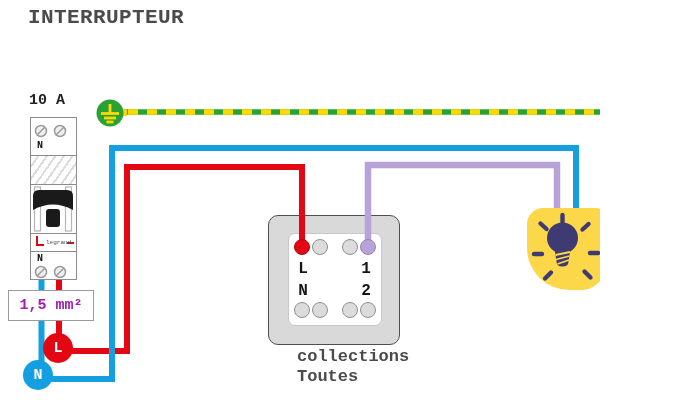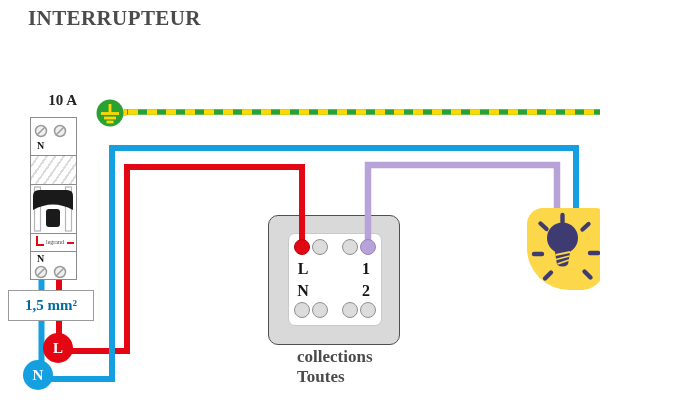--- a/index.html
+++ b/index.html
@@ -1,39 +1,39 @@
 <!DOCTYPE html>
 <html><head>
 <meta charset="utf-8">
 <style>
   html,body { margin:0; padding:0; background:#fff; }
   .stage { position:relative; width:600px; height:400px; background:#ffffff;
-           font-family:Liberation Serif, serif; overflow:hidden; }
+           font-family:Liberation Mono, monospace; overflow:hidden; }
 
   
   .title    { position:absolute; left:28px; top:6px;  font-size:21px; font-weight:bold; color:#4b4b4d; letter-spacing:.4px; }
   .subtitle { position:absolute; left:28px; top:34px; font-size:19px; font-weight:bold; color:#4b4b4d; }
 
   
-  .rating  { position:absolute; left:29px; top:92px; width:48px; text-align:right;
+  .rating  { position:absolute; left:29px; top:92px; width:48px; text-align:left;
              font-size:15px; font-weight:bold; color:#232323; z-index:4; }
   .breaker { position:absolute; left:30px; top:117px; width:47px; height:163px;
              background:#fff; border:1.5px solid #8c8c8c; box-sizing:border-box; z-index:3; }
   .bk-top    { position:relative; height:37px; border-bottom:1px solid #8c8c8c; }
   .bk-hatch  { height:28px; border-bottom:1px solid #8c8c8c;
                background:repeating-linear-gradient(125deg,#ffffff 0 5px,#dcdcdc 5px 7px); }
   .bk-toggle { position:relative; height:48px; border-bottom:1px solid #8c8c8c; }
   .bk-brand  { position:relative; height:17px; border-bottom:1px solid #8c8c8c; overflow:hidden; }
   .bk-bottom { position:relative; height:29px; }
   .bk-n { position:absolute; font-size:10px; font-weight:bold; color:#111; }
   .brand-txt { position:absolute; left:15px; top:5px; font-size:6px; color:#4a4a4a; }
 
   .gauge { position:absolute; left:8px; top:290px; width:86px; height:31px; background:#fff;
            border:1.5px solid #9b9b9b; box-sizing:border-box; display:flex; align-items:center;
-           justify-content:center; font-size:15px; font-weight:bold; color:#0369a1; z-index:4; }
+           justify-content:center; font-size:15px; font-weight:bold; color:#a21caf; z-index:4; }
 
   .tag { position:absolute; width:30px; height:30px; border-radius:50%; color:#fff;
          font-weight:bold; font-size:15px; display:flex; align-items:center; justify-content:center; z-index:4; }
   .tag-phase   { left:43px; top:333px; background:#e30613; }
   .tag-neutral { left:23px; top:360px; background:#14a0e0; }
 
   
   .wires { position:absolute; left:0; top:0; z-index:2; }
 
   

